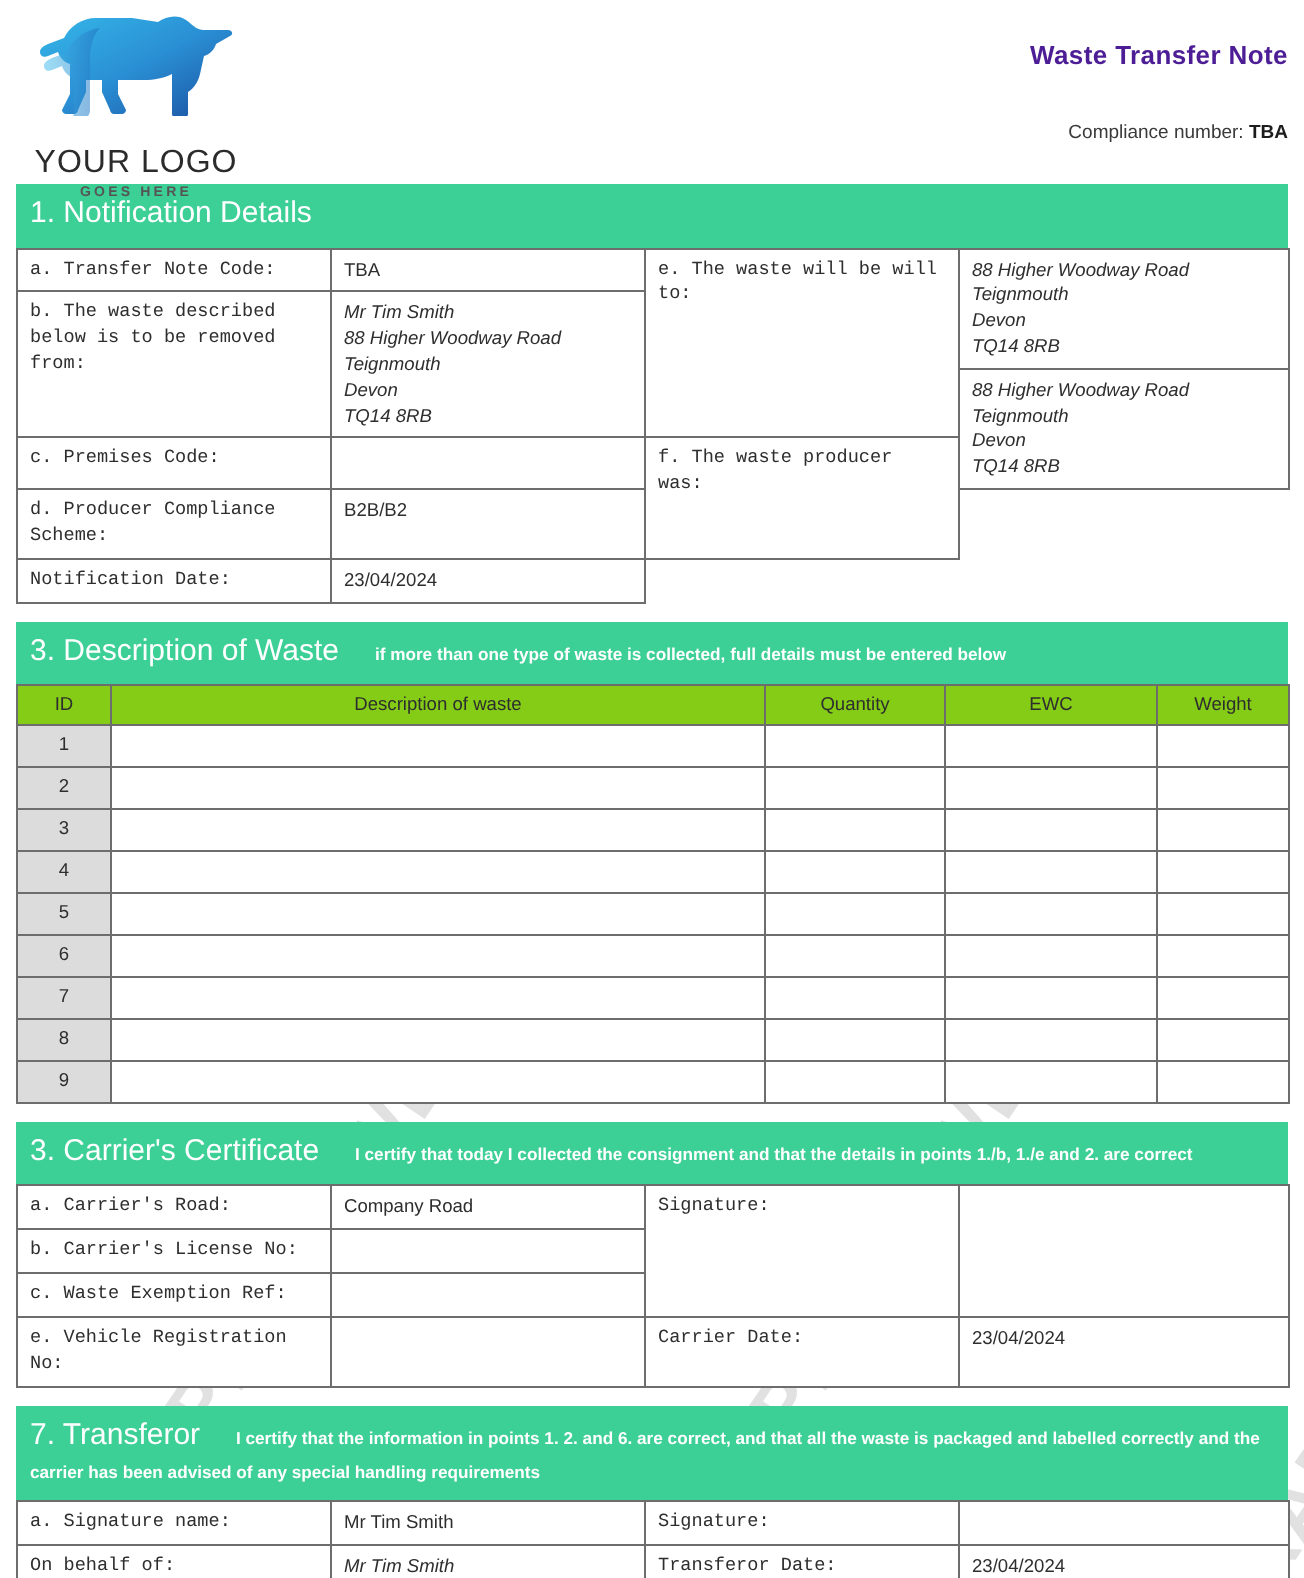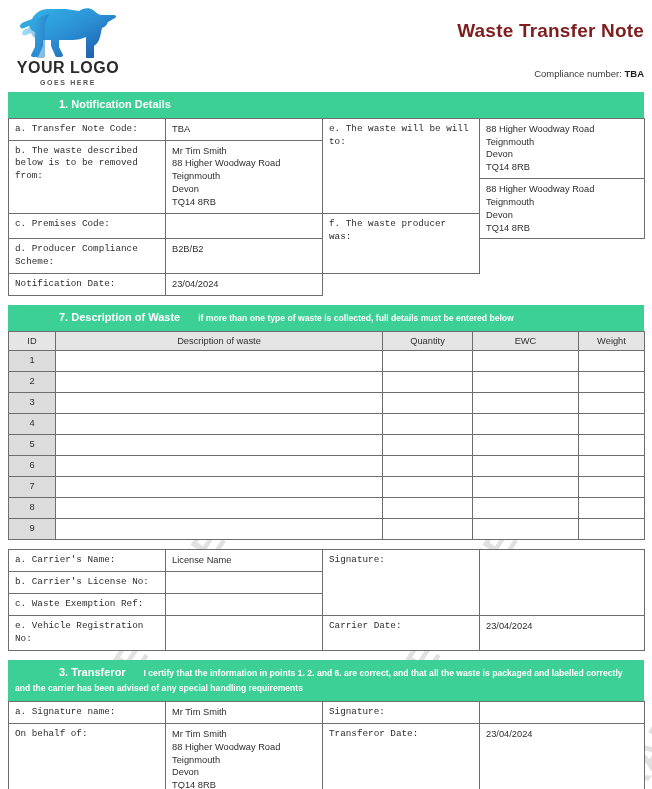--- a/index.html
+++ b/index.html
@@ -57,62 +57,61 @@
   .logo-block {
     width: 120px;
     text-align: center;
   }
   .logo-mark {
     display: block;
     margin: 0 auto;
   }
   .logo-word {
     font-size: 16px;
-    font-weight: bold;
+    font-weight: normal;
     letter-spacing: 0.5px;
     color: #2b2b2b;
     line-height: 1.05;
-    margin-top: 2px;
+    margin-top: 16px;
   }
   .logo-sub {
     font-size: 7px;
     font-weight: bold;
     letter-spacing: 1.6px;
     color: #555;
     margin-top: 2px;
   }
   .header-right {
     text-align: right;
     padding-top: 14px;
   }
   .doc-title {
-    font-size: 19px;
+    font-size: 13px;
     font-weight: bold;
-    color: #7f1d1d;
+    color: #4c1d95;
     letter-spacing: 0.2px;
   }
   .ref-line {
     font-size: 9.5px;
     color: #3a3a3a;
     margin-top: 26px;
   }
   .ref-line b { font-weight: bold; color: #1d1d1d; }
 
   
   .sec-bar {
     background: #3ccf96;
     color: #ffffff;
     padding: 4px 7px 5px 7px;
     font-size: 10.5px;
     line-height: 1.5;
   }
   .sec-bar .sec-title {
-    font-weight: bold;
-    font-size: 11px;
-    margin-left: 44px;
+    font-weight: normal;
+    font-size: 15px;
   }
   .sec-bar .sec-note {
     font-weight: bold;
     font-size: 8.6px;
     padding-left: 15px;
   }
 
   
   .grid {
     border-collapse: collapse;
@@ -125,26 +124,26 @@
     padding: 4px 6px;
     vertical-align: top;
     line-height: 1.38;
     color: #2e2e2e;
     background: #ffffff;
     word-wrap: break-word;
   }
   .lbl { background: #dcdcdc; font-family: Liberation Mono, monospace; }
   .val { background: #ffffff; }
   .mid { vertical-align: middle; }
-  .addr { white-space: pre-line; }
+  .addr { white-space: pre-line; font-style: italic; }
 
   
   .grid.waste td { padding: 3px 6px; }
   .grid.waste thead td {
-    background: #e5e5e5;
+    background: #84cc16;
     text-align: center;
     font-weight: normal;
   }
   .grid.waste tbody td.idcell {
     background: #dcdcdc;
     text-align: center;
     height: 14px;
   }
   .spacer { height: 9px; }
 </style>
@@ -238,21 +237,21 @@
         <tr>
           <td class="lbl">Notification Date:</td>
           <td class="val">23/04/2024</td>
         </tr>
       </tbody>
     </table>
 
     <div class="spacer"></div>
 
     <div class="sec-bar">
-      <span class="sec-title">7. Description of Waste</span>
+      <span class="sec-title">3. Description of Waste</span>
       <span class="sec-note">if more than one type of waste is collected, full details must be entered below</span>
     </div>
     <table class="grid waste">
       <colgroup>
         <col style="width:47px">
           <col style="width:327px">
         <col style="width:90px">
           <col style="width:106px">
           <col style="width:66px">
       </colgroup>
@@ -327,31 +326,35 @@
             <td></td>
             <td></td>
             <td></td>
             <td></td>
           </tr>
       </tbody>
     </table>
 
     <div class="spacer"></div>
 
+    <div class="sec-bar">
+      <span class="sec-title">3. Carrier's Certificate</span>
+      <span class="sec-note">I certify that today I collected the consignment and that the details in points 1./b, 1./e and 2. are correct</span>
+    </div>
     <table class="grid">
       <colgroup>
         <col style="width:157px">
           <col style="width:157px">
         <col style="width:157px">
           <col style="width:165px">
       </colgroup>
       <tbody>
         <tr>
-          <td class="lbl">a. Carrier's Name:</td>
-          <td class="val">License Name</td>
+          <td class="lbl">a. Carrier's Road:</td>
+          <td class="val">Company Road</td>
           <td class="lbl mid" rowspan="3">Signature:</td>
           <td class="val" rowspan="3"></td>
         </tr>
         <tr>
           <td class="lbl">b. Carrier's License No:</td>
           <td class="val"></td>
         </tr>
         <tr>
           <td class="lbl">c. Waste Exemption Ref:</td>
           <td class="val"></td>
@@ -361,21 +364,21 @@
           <td class="val"></td>
           <td class="lbl">Carrier Date:</td>
           <td class="val">23/04/2024</td>
         </tr>
       </tbody>
     </table>
 
     <div class="spacer"></div>
 
     <div class="sec-bar">
-      <span class="sec-title">3. Transferor</span>
+      <span class="sec-title">7. Transferor</span>
       <span class="sec-note">I certify that the information in points 1. 2. and 6. are correct, and that all the waste is packaged and labelled correctly and the carrier has been advised of any special handling requirements</span>
     </div>
     <table class="grid">
       <colgroup>
         <col style="width:157px">
           <col style="width:157px">
         <col style="width:157px">
           <col style="width:165px">
       </colgroup>
       <tbody>

